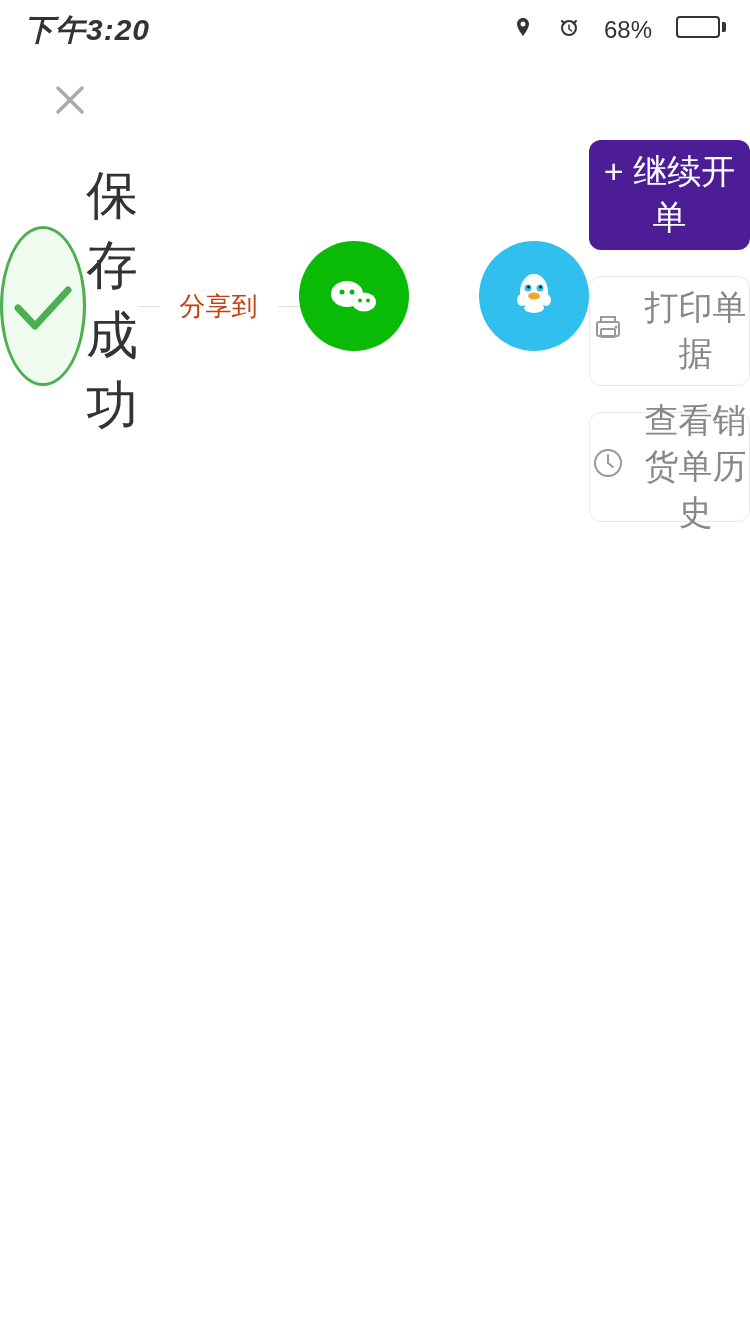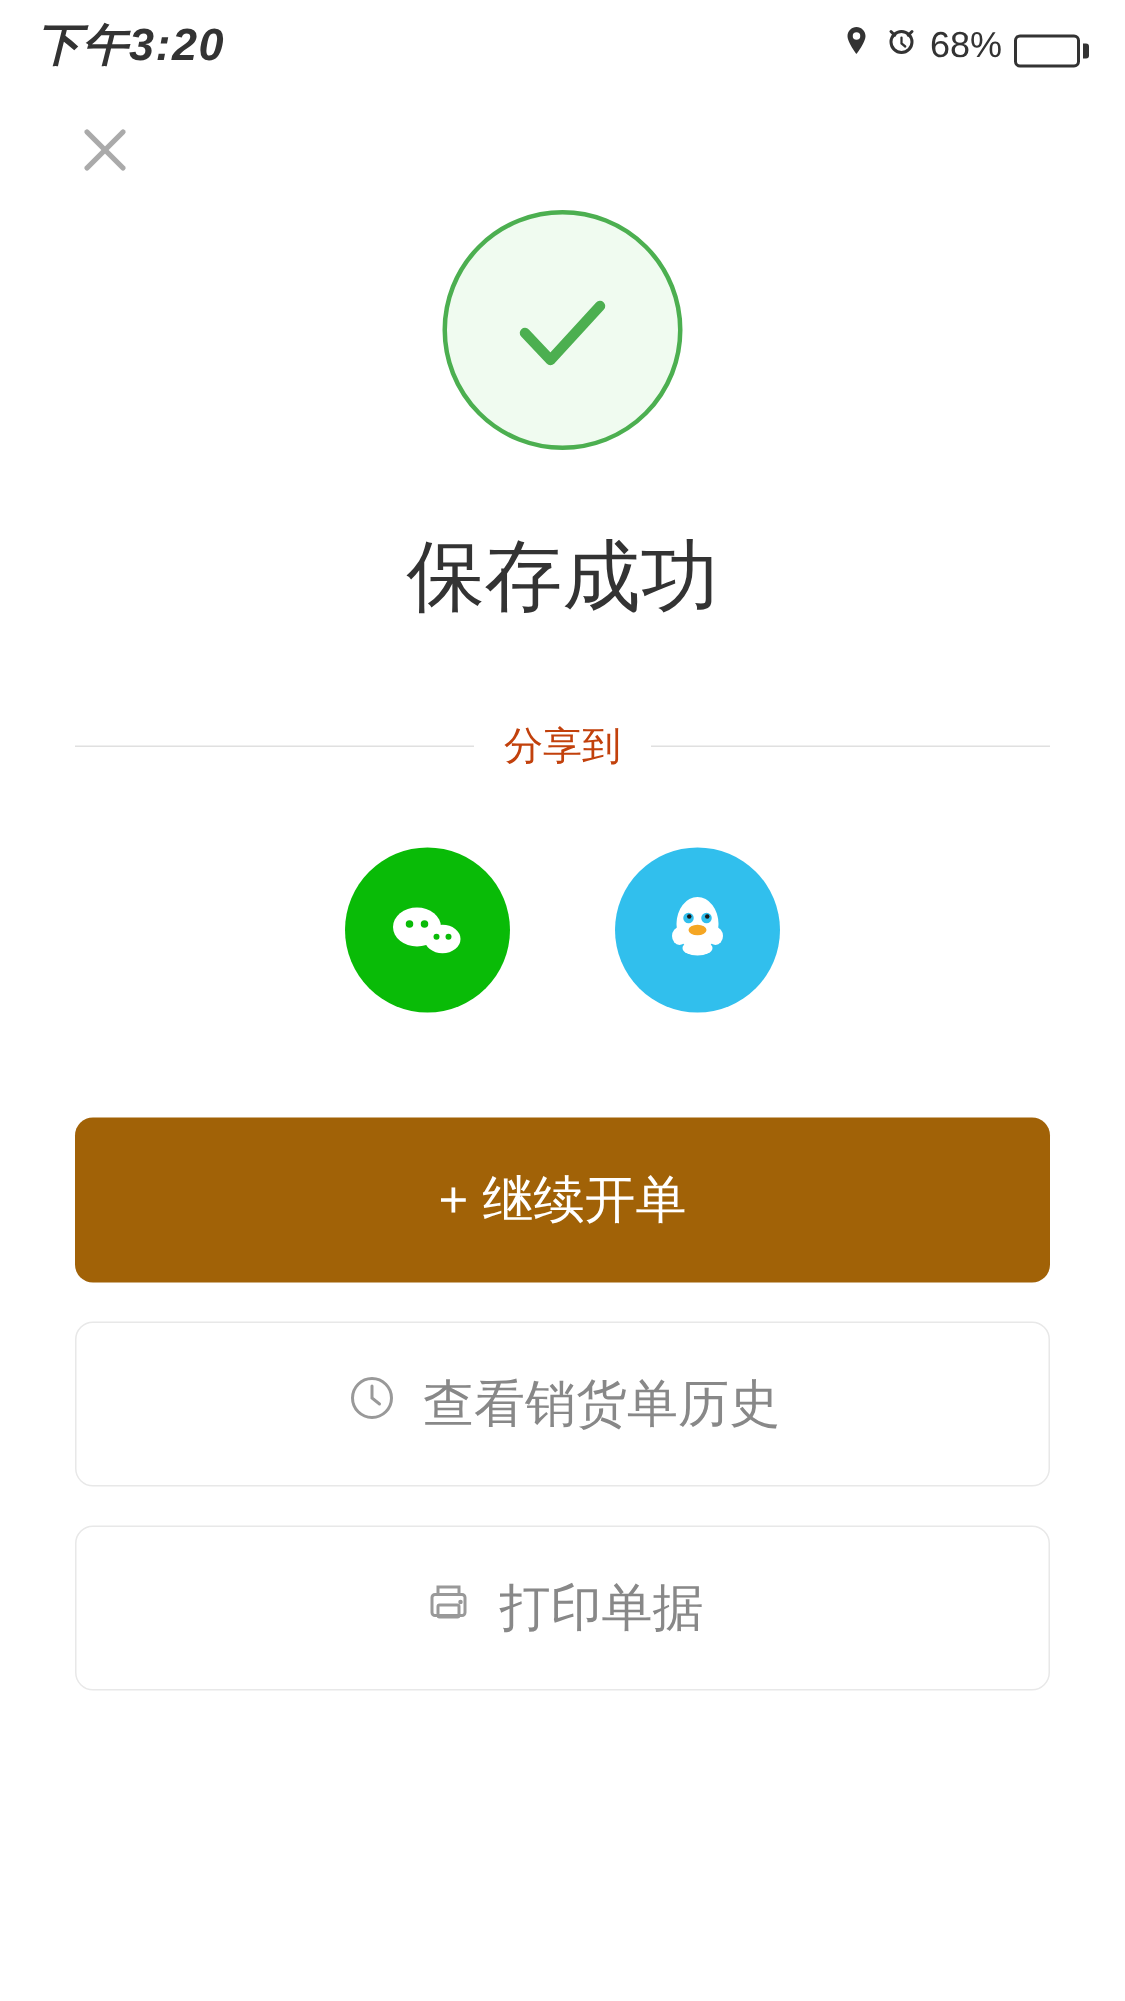--- a/index.html
+++ b/index.html
@@ -33,22 +33,22 @@
     }
     .status-center {
       font-size: 30px;
       font-weight: 600;
       color: #333;
       letter-spacing: 1px;
       font-style: italic;
     }
     .status-right {
       display: flex;
-      align-items: flex-end;
-      gap: 8px;
+      align-items: flex-start;
+      gap: 24px;
       font-size: 24px;
       color: #333;
     }
     .battery-bar {
       display: inline-flex;
       align-items: center;
     }
     .battery-body {
       width: 44px;
       height: 22px;
@@ -83,21 +83,21 @@
       cursor: pointer;
     }
     .close-btn svg {
       width: 36px;
       height: 36px;
     }
 
     
     .main-content {
       display: flex;
-      flex-direction: column;
+      flex-direction: row;
       align-items: center;
       padding-top: 80px;
     }
 
     
     .success-circle {
       width: 160px;
       height: 160px;
       border-radius: 50%;
       border: 3px solid #4CAF50;
@@ -177,21 +177,21 @@
       font-size: 34px;
       display: flex;
       align-items: center;
       justify-content: center;
       gap: 16px;
       cursor: pointer;
       border: none;
       outline: none;
     }
     .btn-primary {
-      background: #a16207;
+      background: #4c1d95;
       color: #fff;
       font-weight: 500;
     }
     .btn-secondary {
       background: #fff;
       color: #888;
       border: 1.5px solid #e8e8e8;
     }
     .btn-icon {
       font-size: 34px;
@@ -282,33 +282,33 @@
 
   <div class="action-buttons">
 
     <button class="btn btn-primary">
       <span>+ 继续开单</span>
     </button>
 
     <button class="btn btn-secondary">
       <span class="btn-icon">
         <svg width="36" height="36" viewBox="0 0 36 36" fill="none">
-          <circle cx="18" cy="18" r="13" stroke="#999" stroke-width="2"></circle>
-          <path d="M18 10v8l5 4" stroke="#999" stroke-width="2" stroke-linecap="round"></path>
-        </svg>
-      </span>
-      <span>查看销货单历史</span>
-    </button>
-
-    <button class="btn btn-secondary">
-      <span class="btn-icon">
-        <svg width="36" height="36" viewBox="0 0 36 36" fill="none">
           <rect x="7" y="13" width="22" height="14" rx="2" stroke="#999" stroke-width="2"></rect>
           <path d="M11 13V8h14v5" stroke="#999" stroke-width="2"></path>
           <rect x="11" y="20" width="14" height="8" rx="1" stroke="#999" stroke-width="2"></rect>
           <circle cx="26" cy="18" r="1.5" fill="#999"></circle>
         </svg>
       </span>
       <span>打印单据</span>
     </button>
 
+    <button class="btn btn-secondary">
+      <span class="btn-icon">
+        <svg width="36" height="36" viewBox="0 0 36 36" fill="none">
+          <circle cx="18" cy="18" r="13" stroke="#999" stroke-width="2"></circle>
+          <path d="M18 10v8l5 4" stroke="#999" stroke-width="2" stroke-linecap="round"></path>
+        </svg>
+      </span>
+      <span>查看销货单历史</span>
+    </button>
+
   </div>
 </div>
 
 </body></html>

